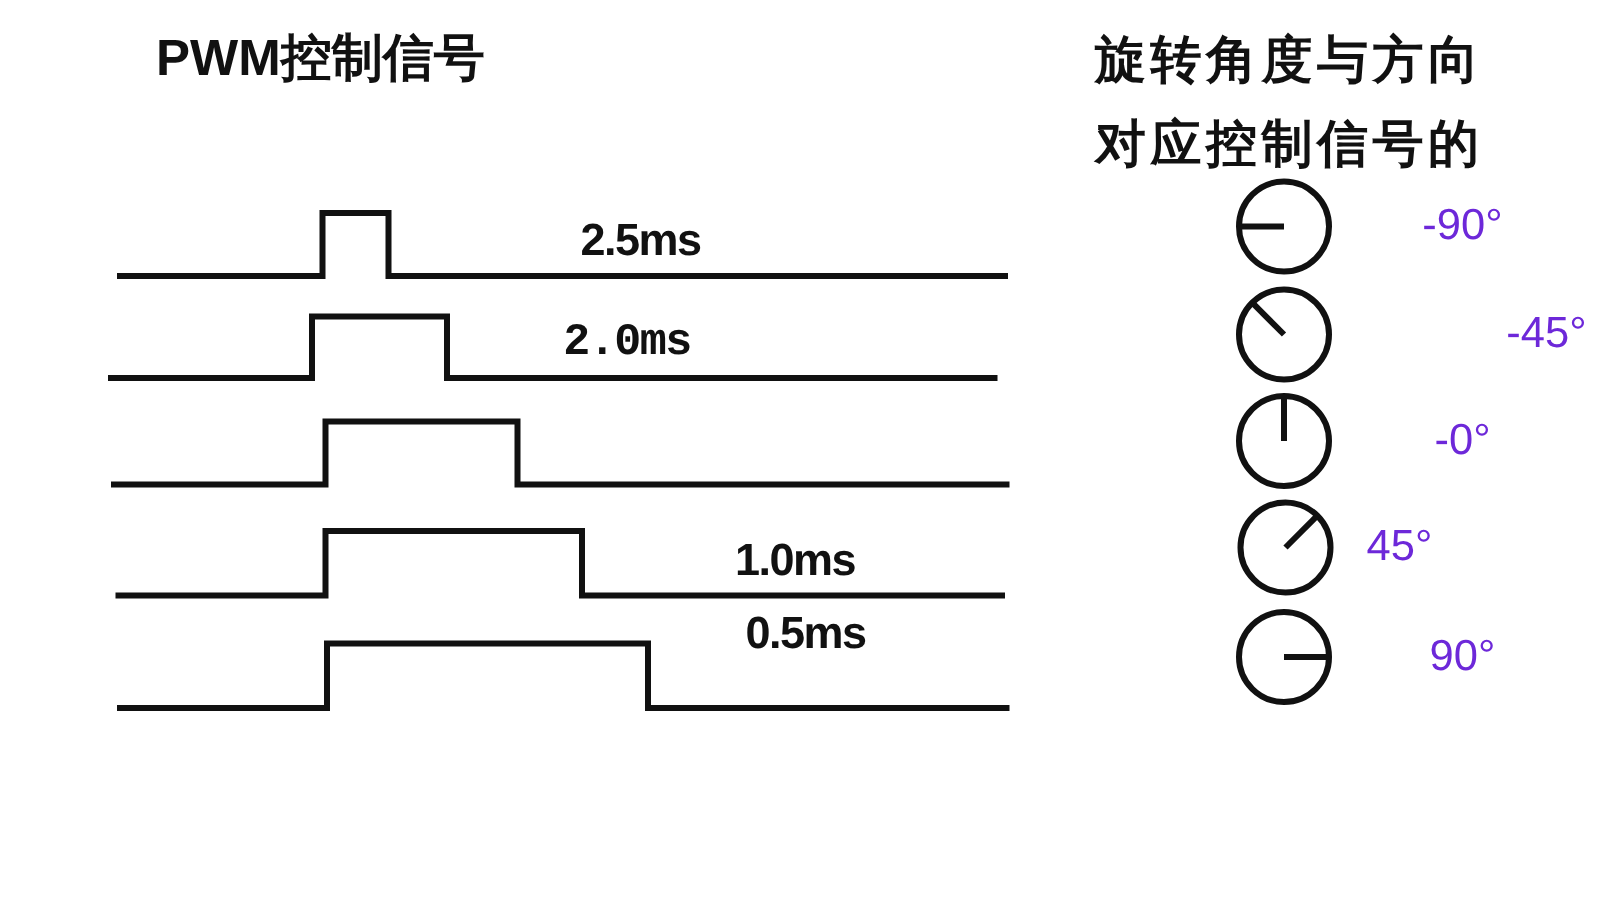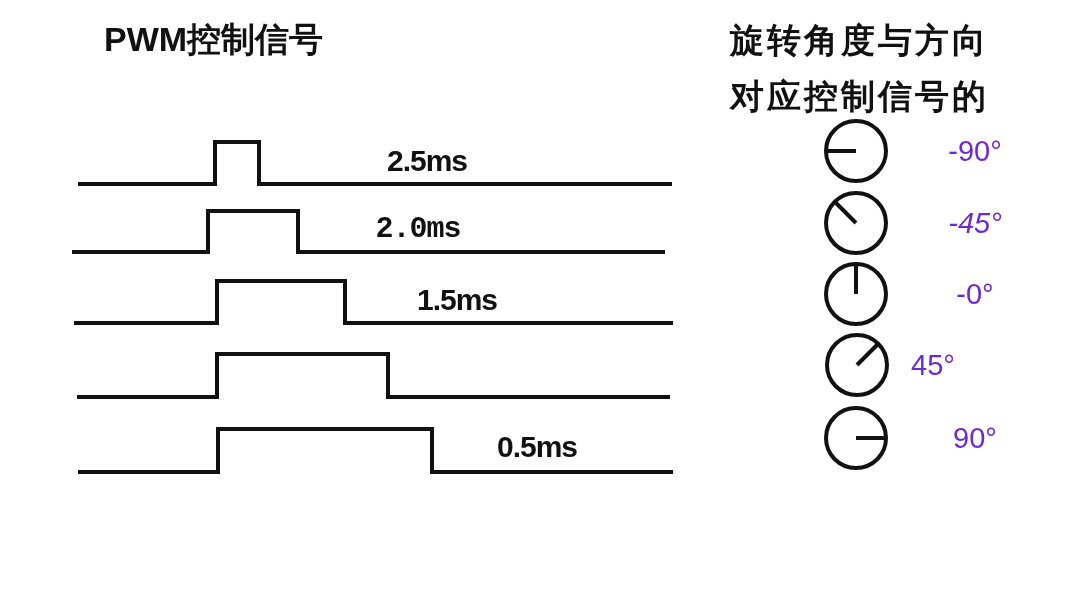--- a/index.html
+++ b/index.html
@@ -104,22 +104,22 @@
       <circle cx="856" cy="294" r="30" class="dial"></circle>
       <line x1="856" y1="294" x2="856" y2="264" class="needle"></line>
       <circle cx="857" cy="365" r="30" class="dial"></circle>
       <line x1="857" y1="365" x2="878.2132034355964" y2="343.7867965644036" class="needle"></line>
       <circle cx="856" cy="438" r="30" class="dial"></circle>
       <line x1="856" y1="438" x2="886" y2="438" class="needle"></line>
     </svg>
 
   <span class="wave-label" id="wl0" style="left: 414px; top: 178px; margin-left: 13px;">2.5ms</span>
   <span class="wave-label" id="wl1" style="left: 418px; top: 246px; font-family: Liberation Mono, monospace;">2.0ms</span>
-  <span class="wave-label" id="wl2" style="left: 457px; top: 317px;">1.5ms</span>
-  <span class="wave-label" id="wl4" style="left: 537px; top: 464px;">0.5ms</span>
+  <span class="wave-label" id="wl3" style="left: 530px; top: 391px;">1.0ms</span>
+  <span class="wave-label" id="wl4" style="left: 537px; top: 440px;">0.5ms</span>
 
   <span class="dial-label" id="dl0" style="left: 975px; top: 151px;">-90°</span>
-  <span class="dial-label" id="dl1" style="left: 975px; top: 223px; font-style: italic;">-45°</span>
+  <span class="dial-label" id="dl1" style="left: 1031px; top: 223px;">-45°</span>
   <span class="dial-label" id="dl2" style="left: 975px; top: 294px;">-0°</span>
   <span class="dial-label" id="dl3" style="left: 933px; top: 365px;">45°</span>
   <span class="dial-label" id="dl4" style="left: 975px; top: 438px;">90°</span>
 
 </div>
 
 </body></html>

